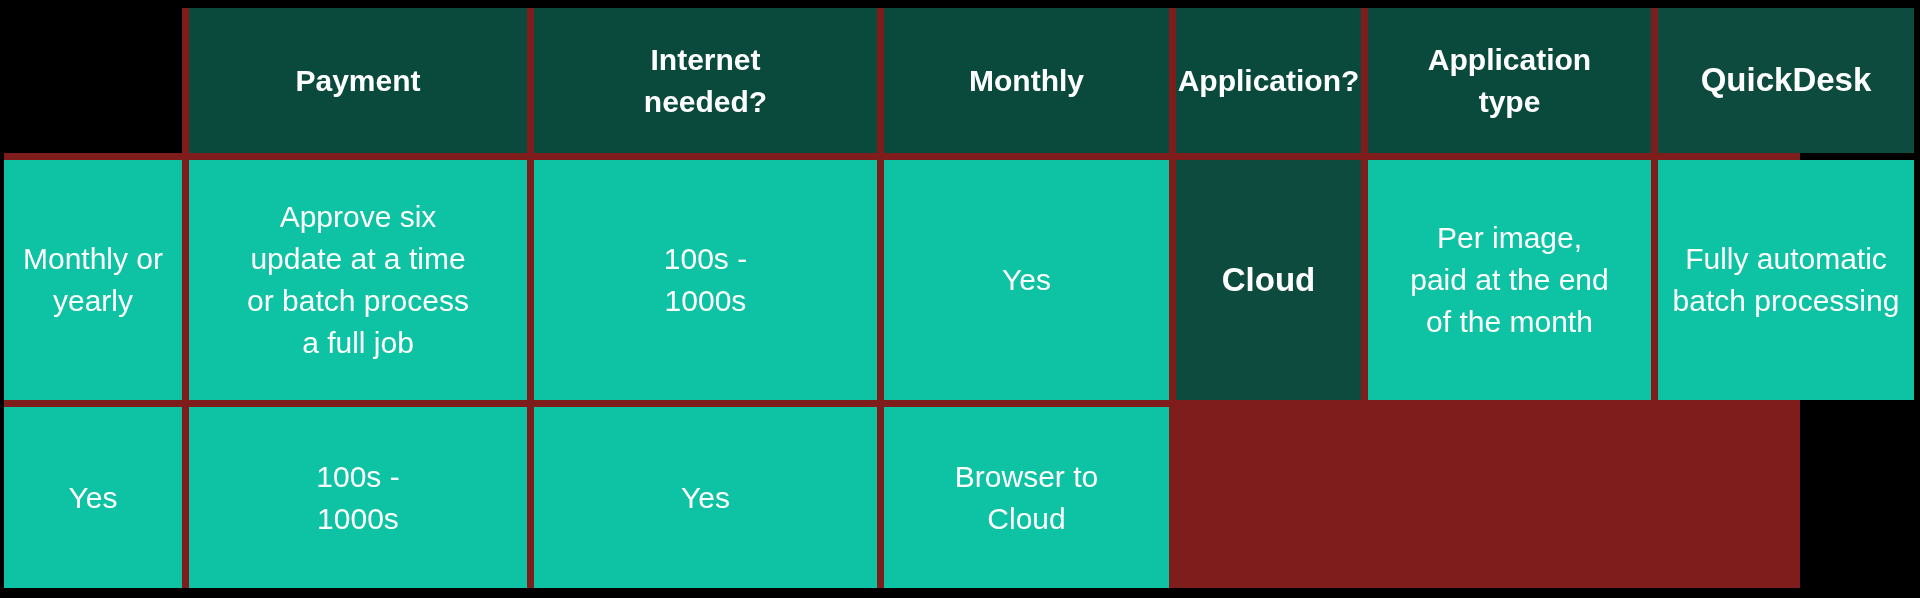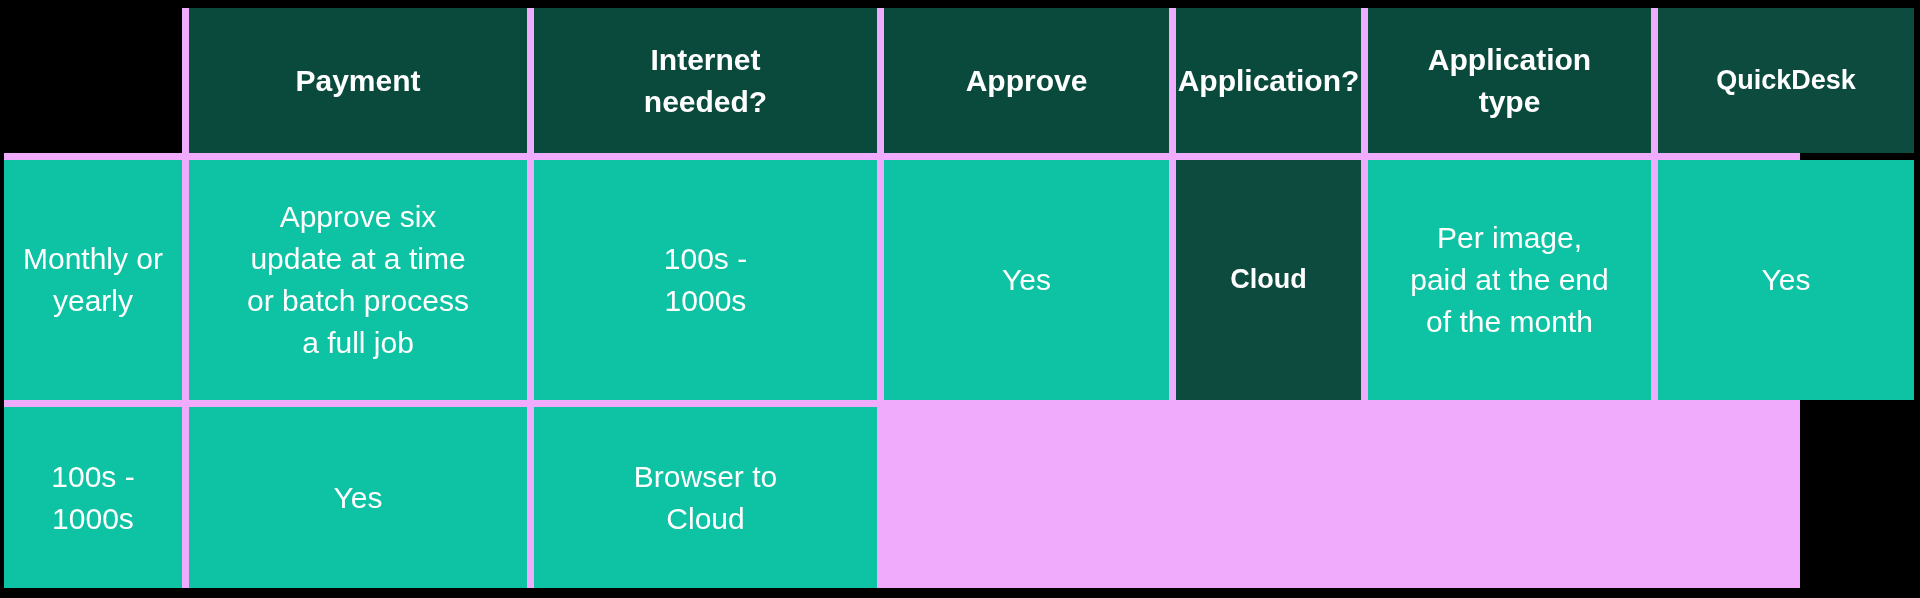--- a/index.html
+++ b/index.html
@@ -10,21 +10,21 @@
     background: #000000;
     overflow: hidden;
     font-family: "Liberation Sans", "DejaVu Sans", sans-serif;
   }
   .table-grid {
     position: absolute;
     left: 4px;
     top: 8px;
     width: 1796px;
     height: 580px;
-    background: #f0abfc;            
+    background: #7f1d1d;            
     display: grid;
     grid-template-columns: 178px 338px 343px 285px 185px 283px 256px;
     grid-template-rows: 145px 240px 181px;
     gap: 7px;
   }
   .cell {
     display: flex;
     align-items: center;
     justify-content: center;
     text-align: center;
@@ -38,57 +38,59 @@
     background: #000000;
   }
   .head {
     background: #0a4a3d;
     font-weight: 700;
     font-size: 30px;
   }
   .rowlabel {
     background: #0d4b3e;
     font-weight: 700;
-    font-size: 27px;
+    font-size: 33px;
   }
   .data {
     background: #0ec2a4;
     font-weight: 400;
     font-size: 30px;
   }
 </style>
 </head>
 <body>
 
 <div class="table-grid">
 
   <div class="cell corner"></div>
   <div class="cell head">Payment</div>
   <div class="cell head">Internet
 needed?</div>
-  <div class="cell head">Approve</div>
+  <div class="cell head">Monthly</div>
   <div class="cell head">Application?</div>
   <div class="cell head">Application
 type</div>
 
   <div class="cell rowlabel">QuickDesk</div>
   <div class="cell data">Monthly or
 yearly</div>
   <div class="cell data">Approve six
 update at a time
 or batch process
 a full job</div>
   <div class="cell data">100s -
 1000s</div>
   <div class="cell data">Yes</div>
 
   <div class="cell rowlabel">Cloud</div>
   <div class="cell data">Per image,
 paid at the end
 of the month</div>
+  <div class="cell data">Fully automatic
+batch processing</div>
   <div class="cell data">Yes</div>
   <div class="cell data">100s -
 1000s</div>
   <div class="cell data">Yes</div>
   <div class="cell data">Browser to
 Cloud</div>
 
 </div>
 
 </body></html>

